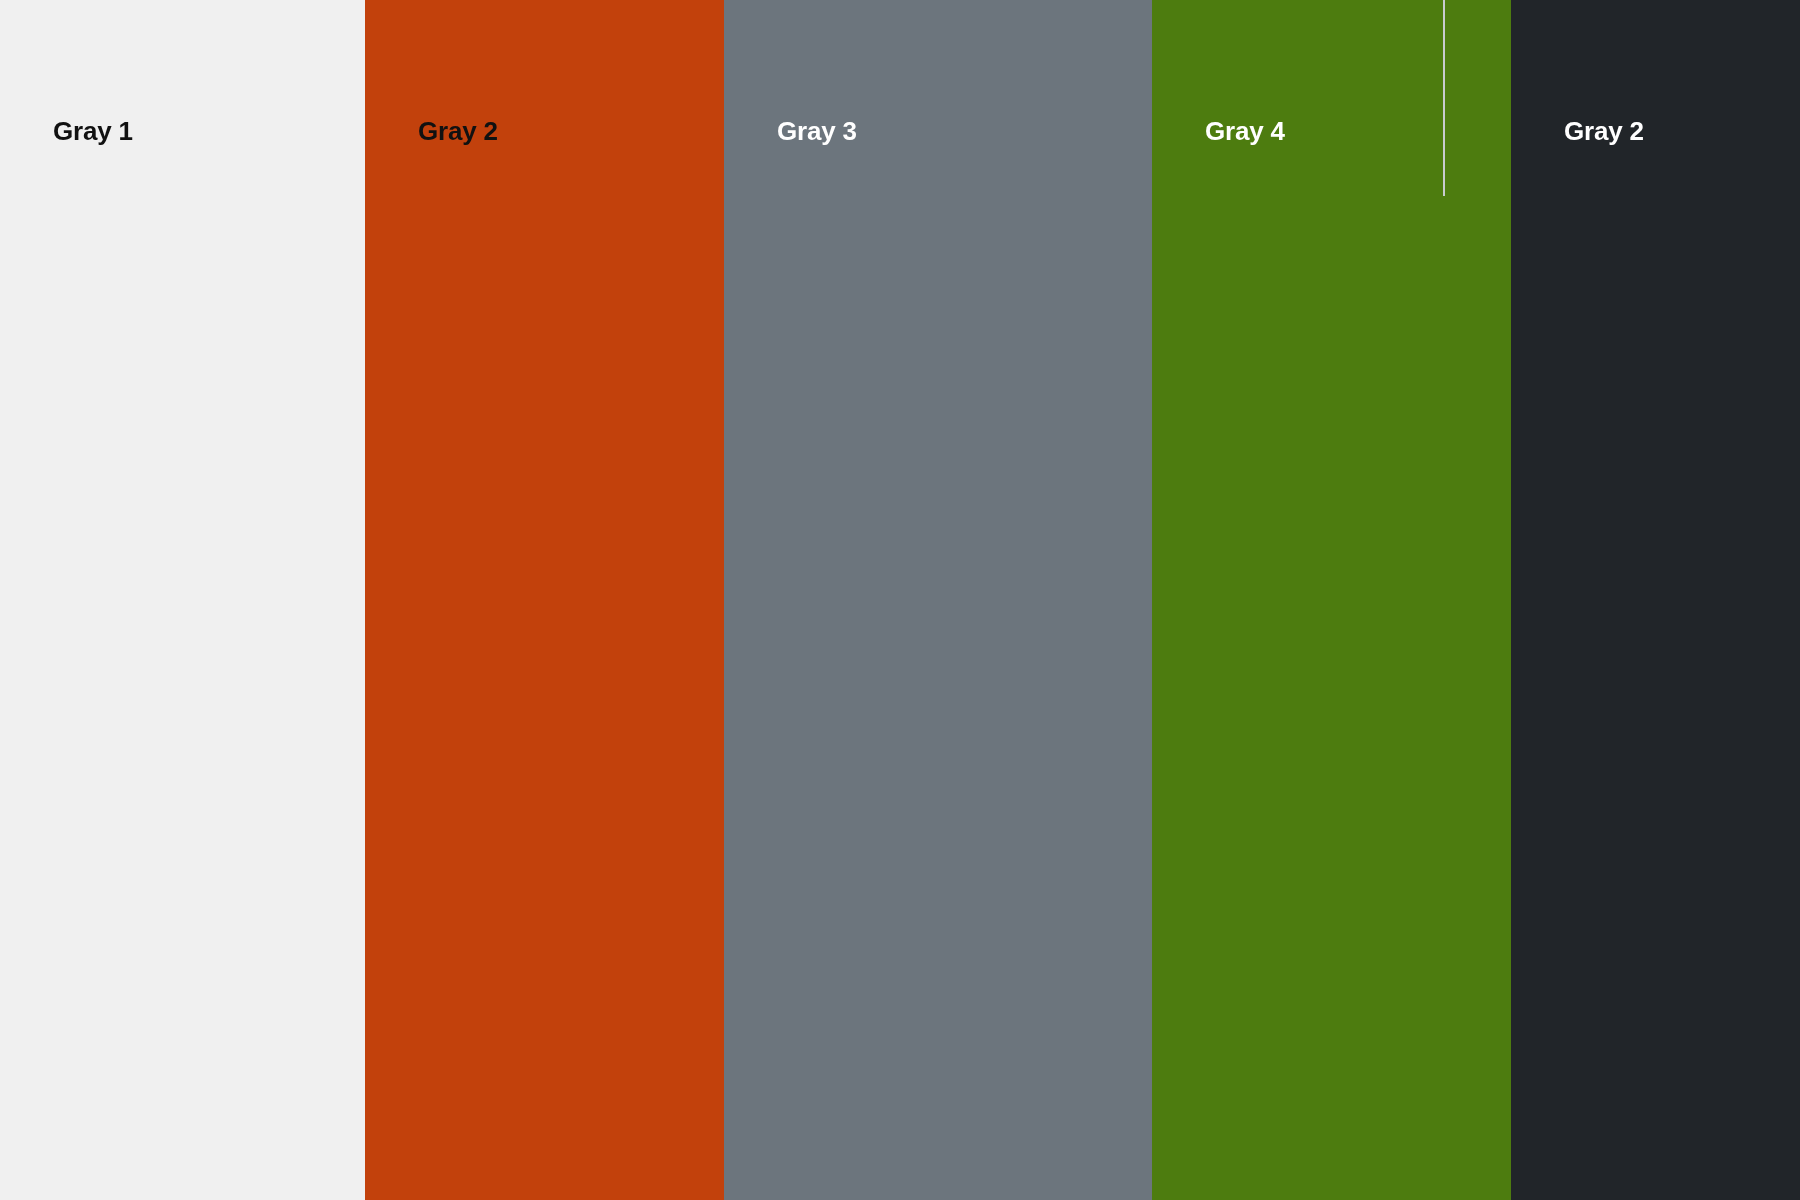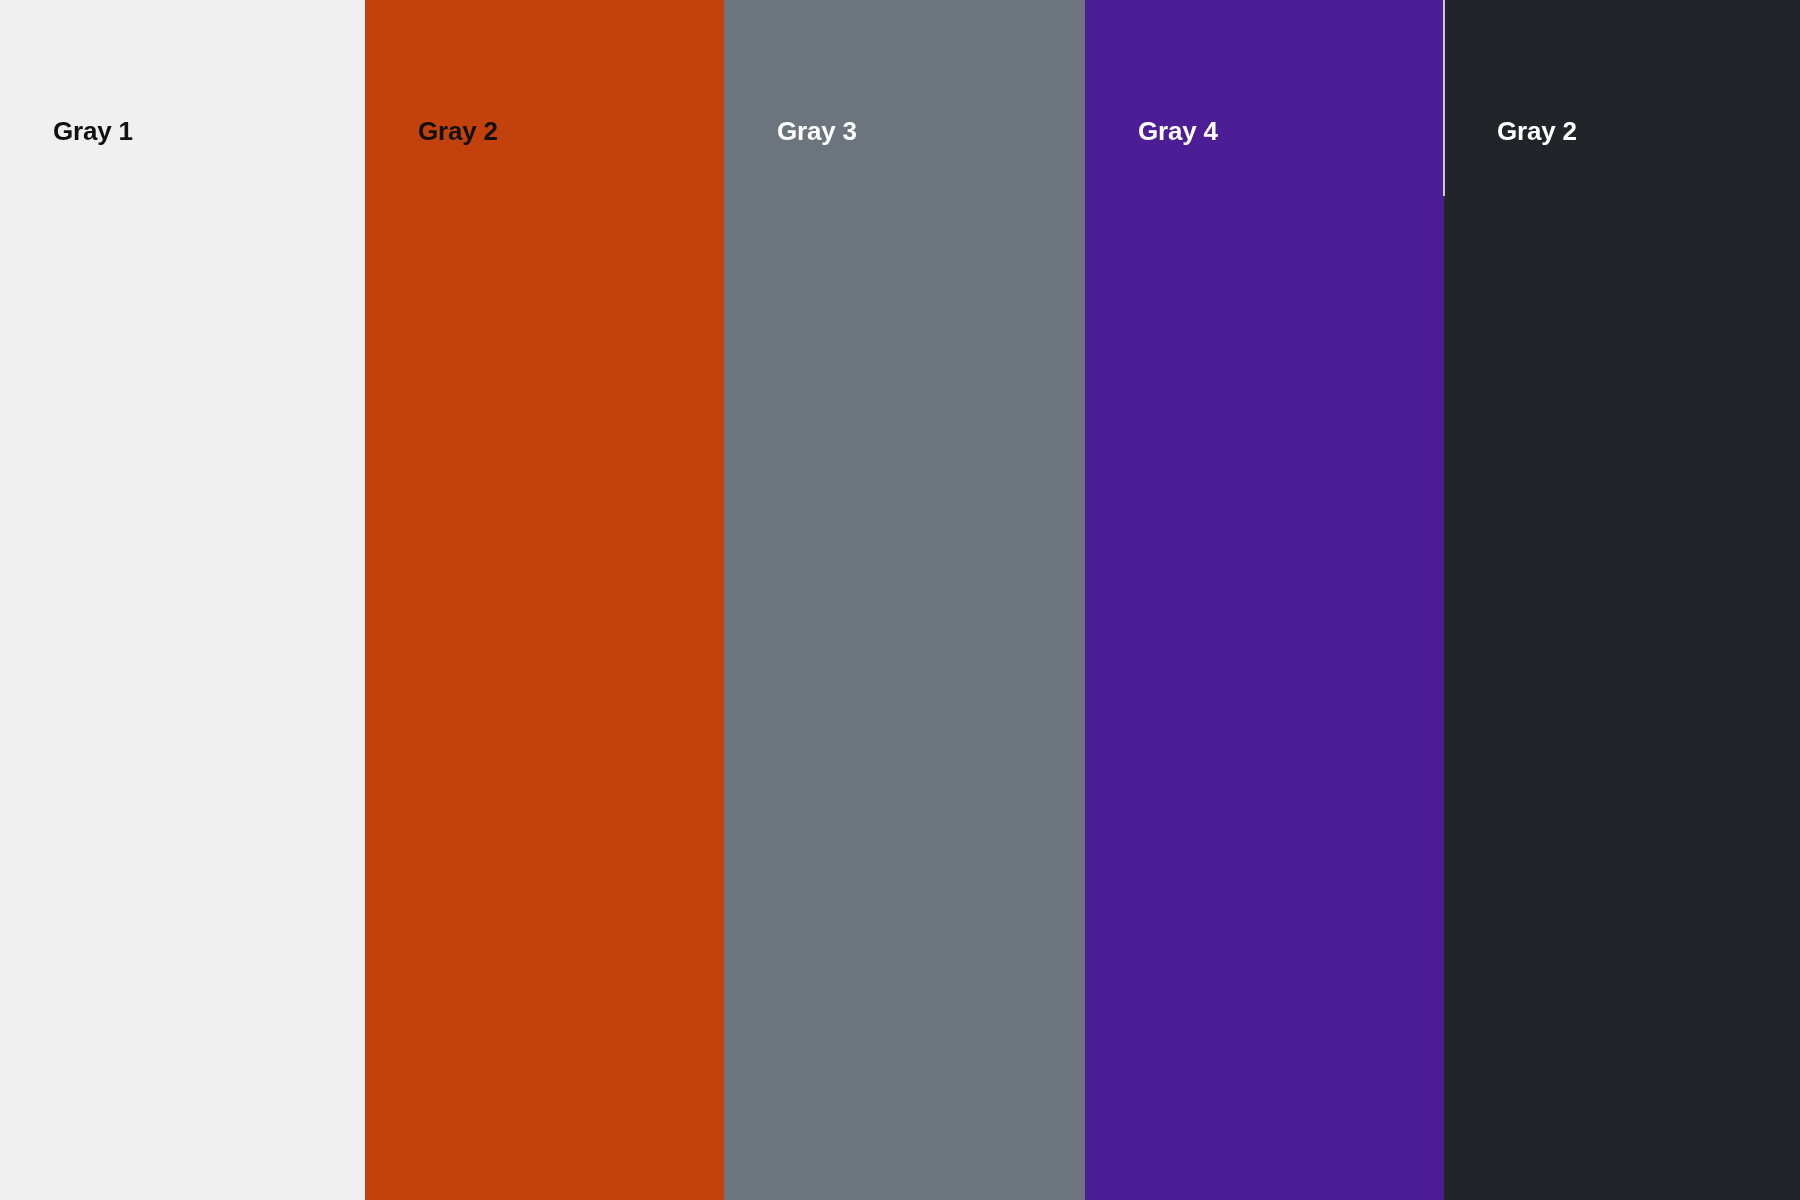--- a/index.html
+++ b/index.html
@@ -61,25 +61,25 @@
 <div id="palette-strip">
 
   <div class="swatch" style="background: rgb(240, 240, 240); width: 365px;">
     <span class="swatch-label" style="color: rgb(17, 17, 17);">Gray 1</span>
   </div>
 
   <div class="swatch" style="background: #c2410c; width: 359px;">
     <span class="swatch-label" style="color: rgb(17, 17, 17);">Gray 2</span>
   </div>
 
-  <div class="swatch" style="background: rgb(108, 117, 125); width: 361px;">
+  <div class="swatch" style="background: rgb(108, 117, 125); width: 428px;">
     <span class="swatch-label" style="color: rgb(255, 255, 255);">Gray 3</span>
   </div>
 
-  <div class="swatch" style="background: #4c1d95; width: 359px;">
+  <div class="swatch" style="background: #4d7c0f; width: 359px;">
     <span class="swatch-label" style="color: rgb(255, 255, 255);">Gray 4</span>
   </div>
 
   <div class="swatch" style="background: rgb(33, 37, 41); width: 356px;">
     <span class="swatch-label" style="color: rgb(255, 255, 255);">Gray 2</span>
   </div>
 
   <div id="panel-seam-line" style="left: 1443px; height: 196px; background: rgb(200, 204, 208);"></div>
 
 </div>

